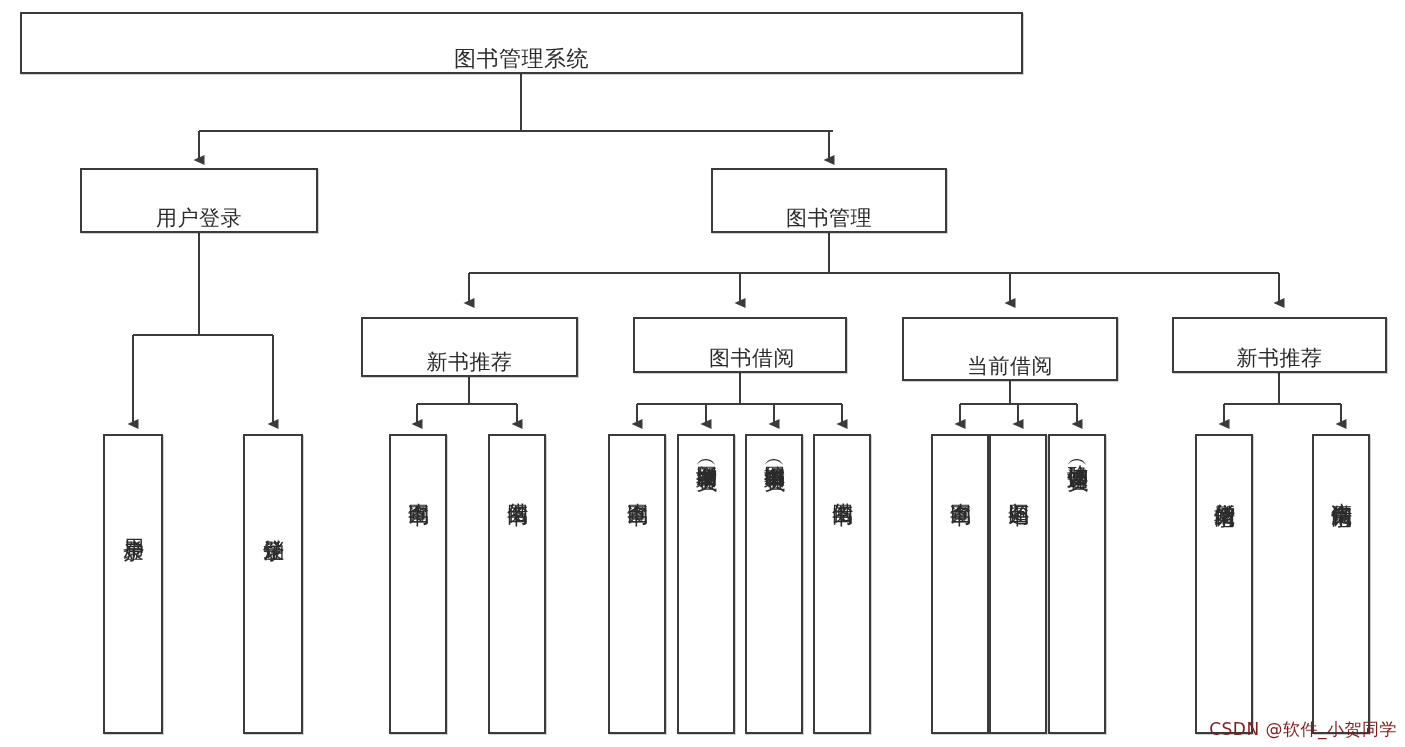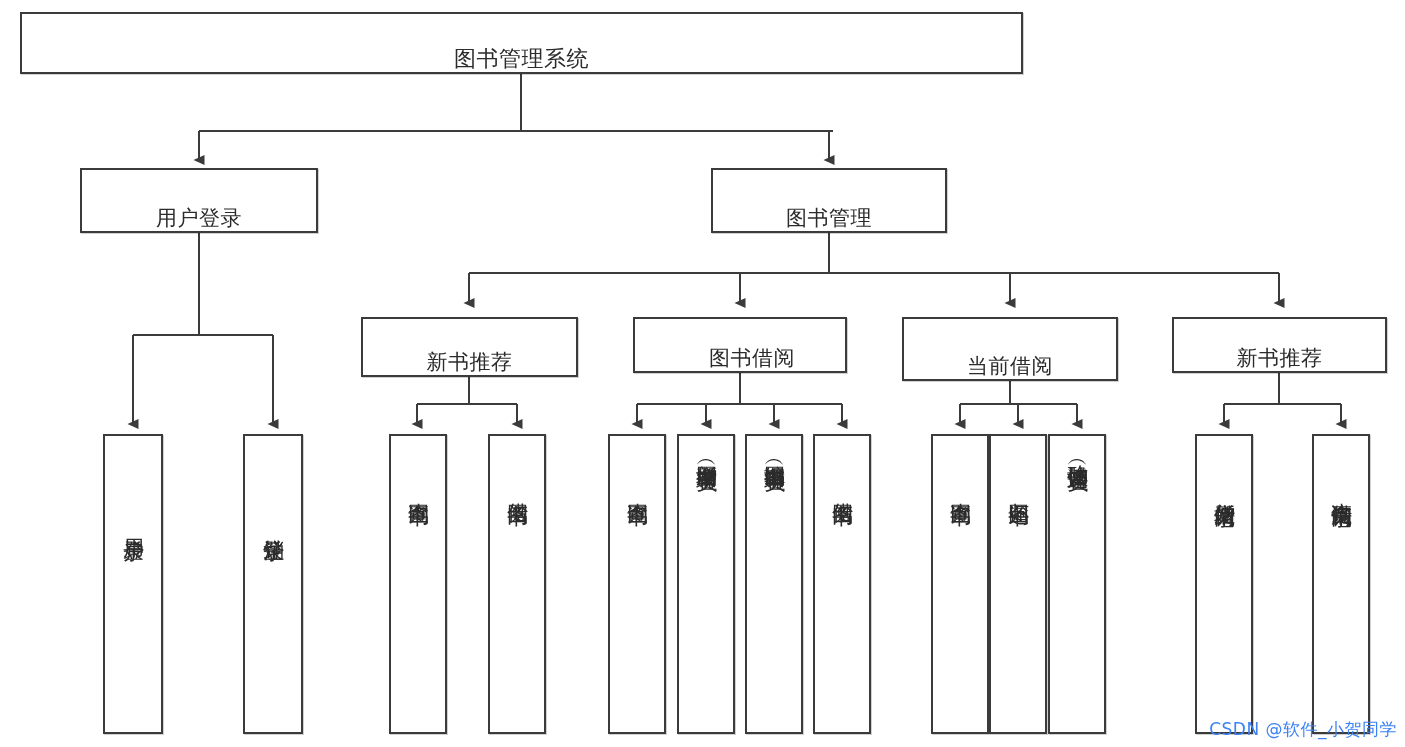--- a/index.html
+++ b/index.html
@@ -69,21 +69,21 @@
     margin-top: 4px;
   }
   #title-node .label {
     font-size: 22px;
   }
   #watermark {
     position: absolute;
     right: 8px;
     bottom: 6px;
     font-size: 17px;
-    color: #3b82f6;
+    color: #7f1d1d;
     letter-spacing: 0.5px;
     white-space: nowrap;
     user-select: none;
   }
 </style>
 </head>
 <body>
 
 <div id="canvas">
 

